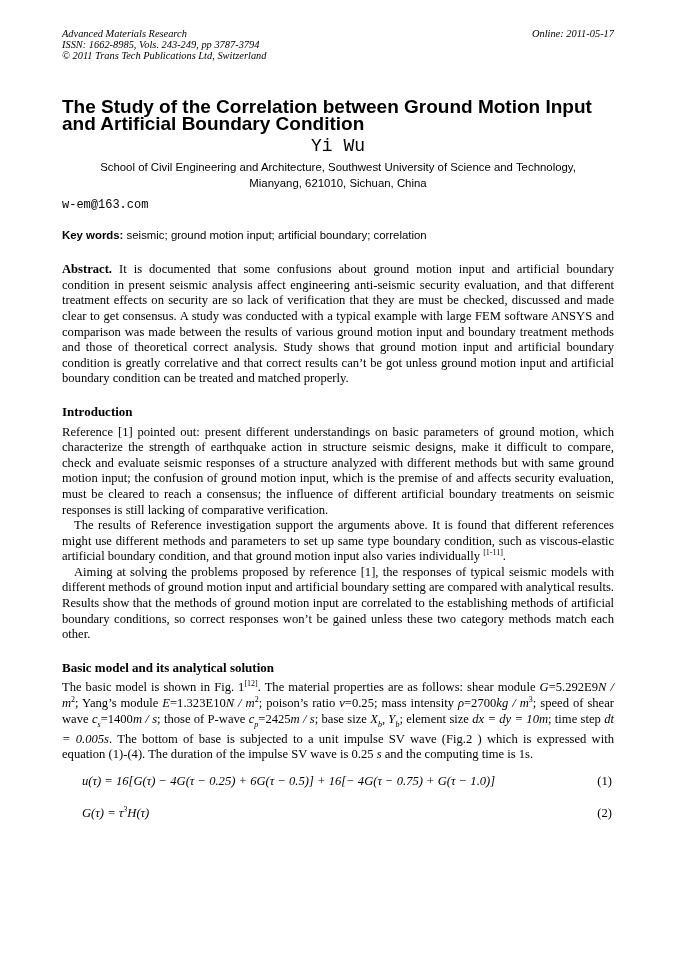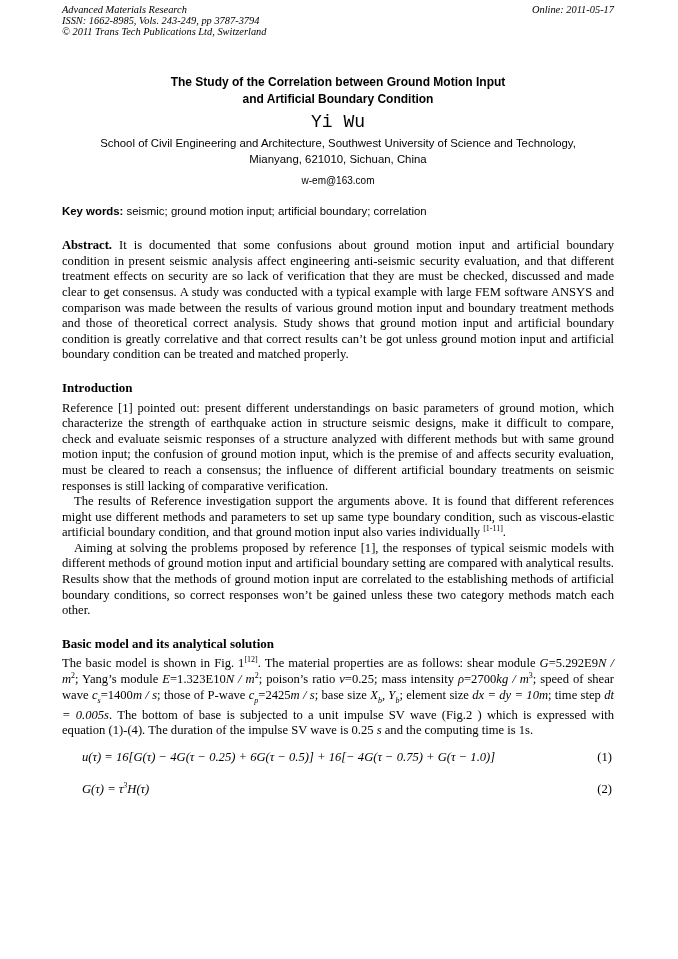--- a/index.html
+++ b/index.html
@@ -1,24 +1,24 @@
 <!DOCTYPE html>
 <html><head>
 <meta charset="utf-8">
 <style>
   html, body { margin: 0; padding: 0; background: #ffffff; }
   body { width: 678px; height: 959px; position: relative; overflow: hidden; color: #000; }
-  .page { position: absolute; left: 62px; top: 4px; width: 552px; }
+  .page { position: absolute; left: 62px; top: 28px; width: 552px; }
   .hdr { position: relative; height: 52px; font-family: "Liberation Serif", serif; font-style: italic; font-size: 10.4px; line-height: 11.2px; }
   .hdr-left div { white-space: nowrap; }
   .hdr-right { position: absolute; right: 0; top: 0; white-space: nowrap; }
-  .title { margin-top: 18px; text-align: center; font-family: "Liberation Sans", sans-serif; font-weight: bold; font-size: 12px; line-height: 17px; }
+  .title { margin-top: 18px; font-family: "Liberation Sans", sans-serif; font-weight: bold; font-size: 19px; line-height: 17px; }
   .author { text-align: center; font-family: Liberation Mono, monospace; font-size: 18px; line-height: 17px; margin-top: 6px; }
   .affil { text-align: center; font-family: "Liberation Sans", sans-serif; font-size: 11.4px; line-height: 15.6px; margin-top: 5px; margin-left: -10px; margin-right: -10px; }
-  .email { text-align: center; font-family: Liberation Sans, sans-serif; font-size: 10px; line-height: 14px; margin-top: 7px; }
+  .email { text-align: left; font-family: Liberation Mono, monospace; font-size: 12px; line-height: 14px; margin-top: 7px; }
   .keywords { font-family: Liberation Sans, sans-serif; font-size: 11.4px; line-height: 14px; margin-top: 16px; }
   .keywords b { font-weight: bold; }
   .body-text { font-family: "Liberation Serif", serif; font-size: 12.6px; line-height: 15.6px; text-align: justify; }
   .abstract { margin-top: 20px; }
   .section-title { font-family: "Liberation Serif", serif; font-weight: bold; font-size: 13px; line-height: 15.6px; margin-top: 17px; margin-bottom: 5px; }
   p { margin: 0; }
   p.indent { text-indent: 12px; }
   sup { font-size: 8px; line-height: 0; vertical-align: 5px; }
   .m { font-style: italic; }
   .eq { position: relative; font-family: "Liberation Serif", serif; font-size: 12.6px; height: 20px; line-height: 20px; padding-left: 20px; }

